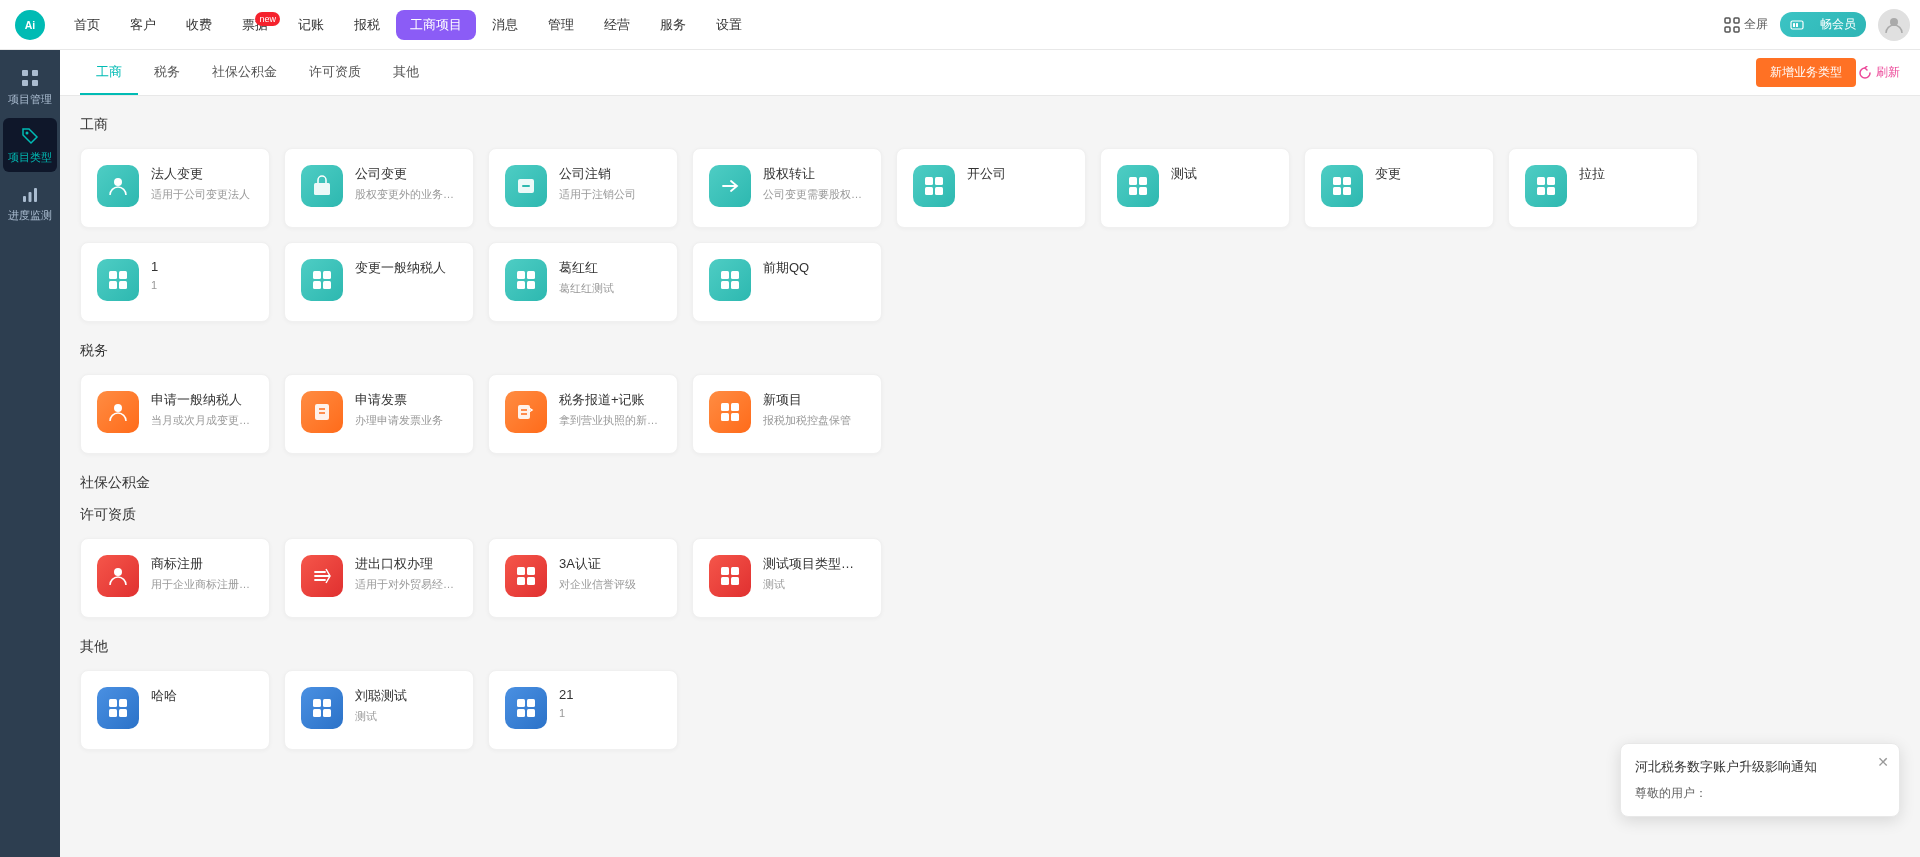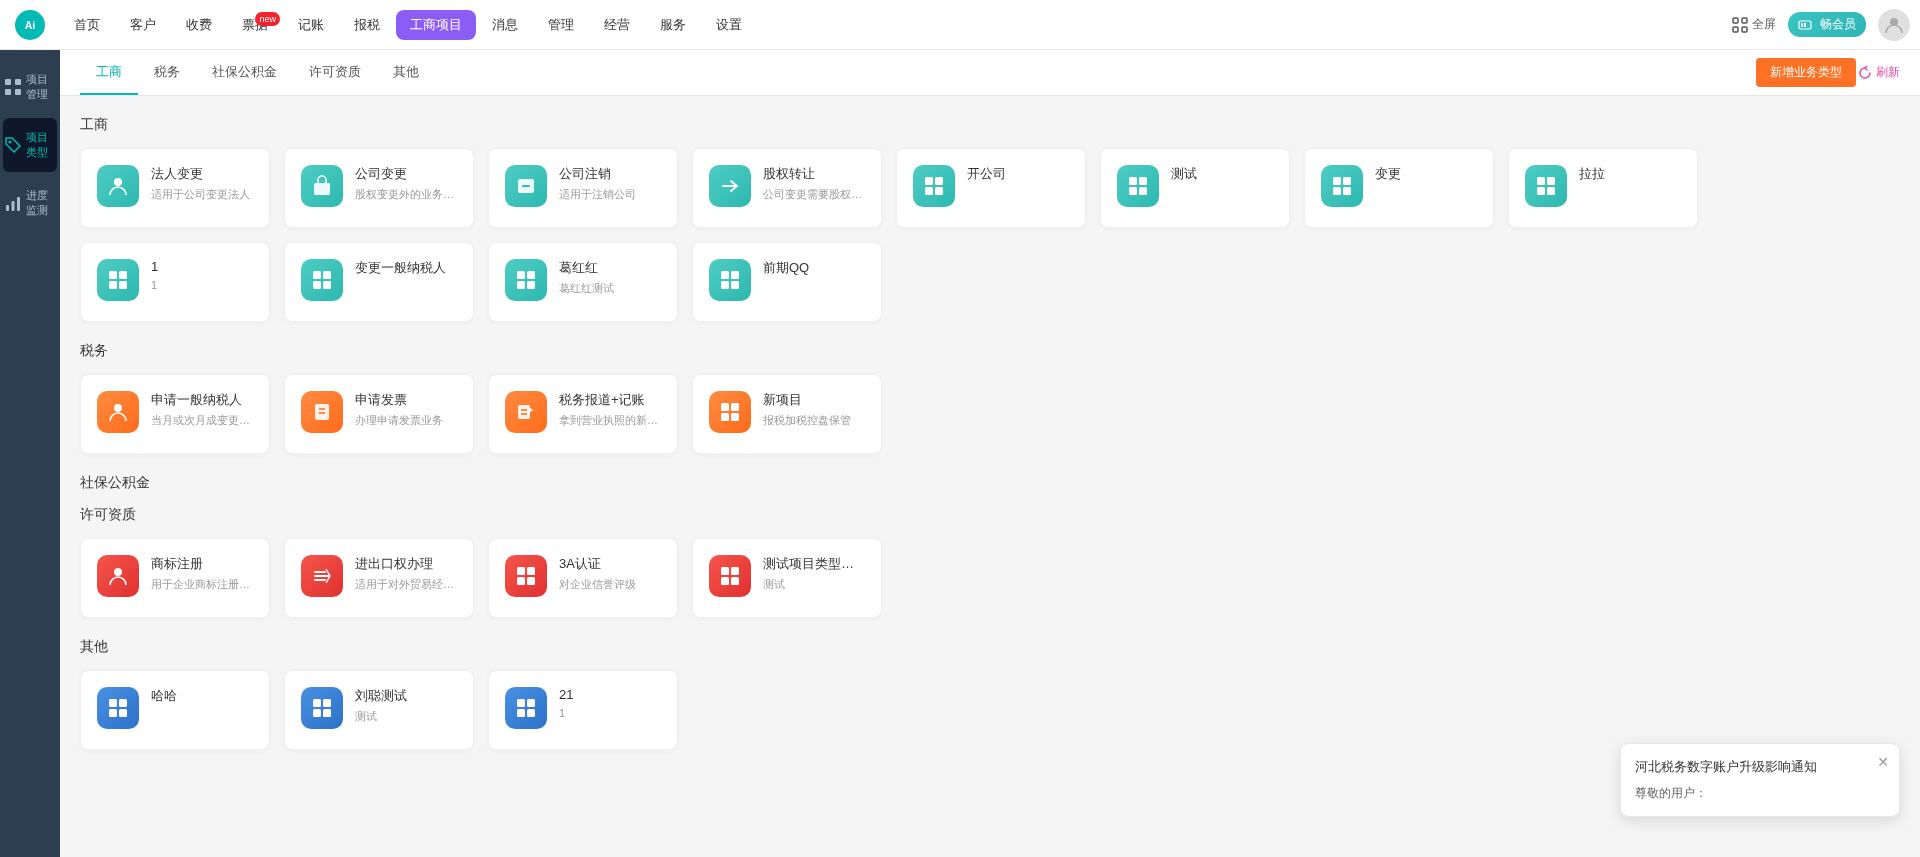--- a/index.html
+++ b/index.html
@@ -73,21 +73,21 @@
     }
     .vip-btn {
       background: linear-gradient(135deg, #3bc4c4, #2eb5b5);
       color: #fff;
       padding: 4px 10px;
       border-radius: 12px;
       font-size: 12px;
       cursor: pointer;
       display: flex;
       align-items: center;
-      gap: 8px;
+      gap: 16px;
     }
     .avatar {
       width: 32px;
       height: 32px;
       border-radius: 50%;
       background: #e0e0e0;
       display: flex;
       align-items: center;
       justify-content: center;
       cursor: pointer;
@@ -106,20 +106,21 @@
       flex-direction: column;
       align-items: center;
       padding-top: 10px;
       gap: 4px;
       z-index: 99;
     }
     .sidebar-item {
       width: 54px;
       height: 54px;
       display: flex;
+      flex-direction: column;
       align-items: center;
       justify-content: center;
       cursor: pointer;
       border-radius: 6px;
       gap: 3px;
       color: #aabcd0;
       font-size: 11px;
     }
     .sidebar-item.active { background: #0f172a; color: #00bbb4; }
     .sidebar-icon {

